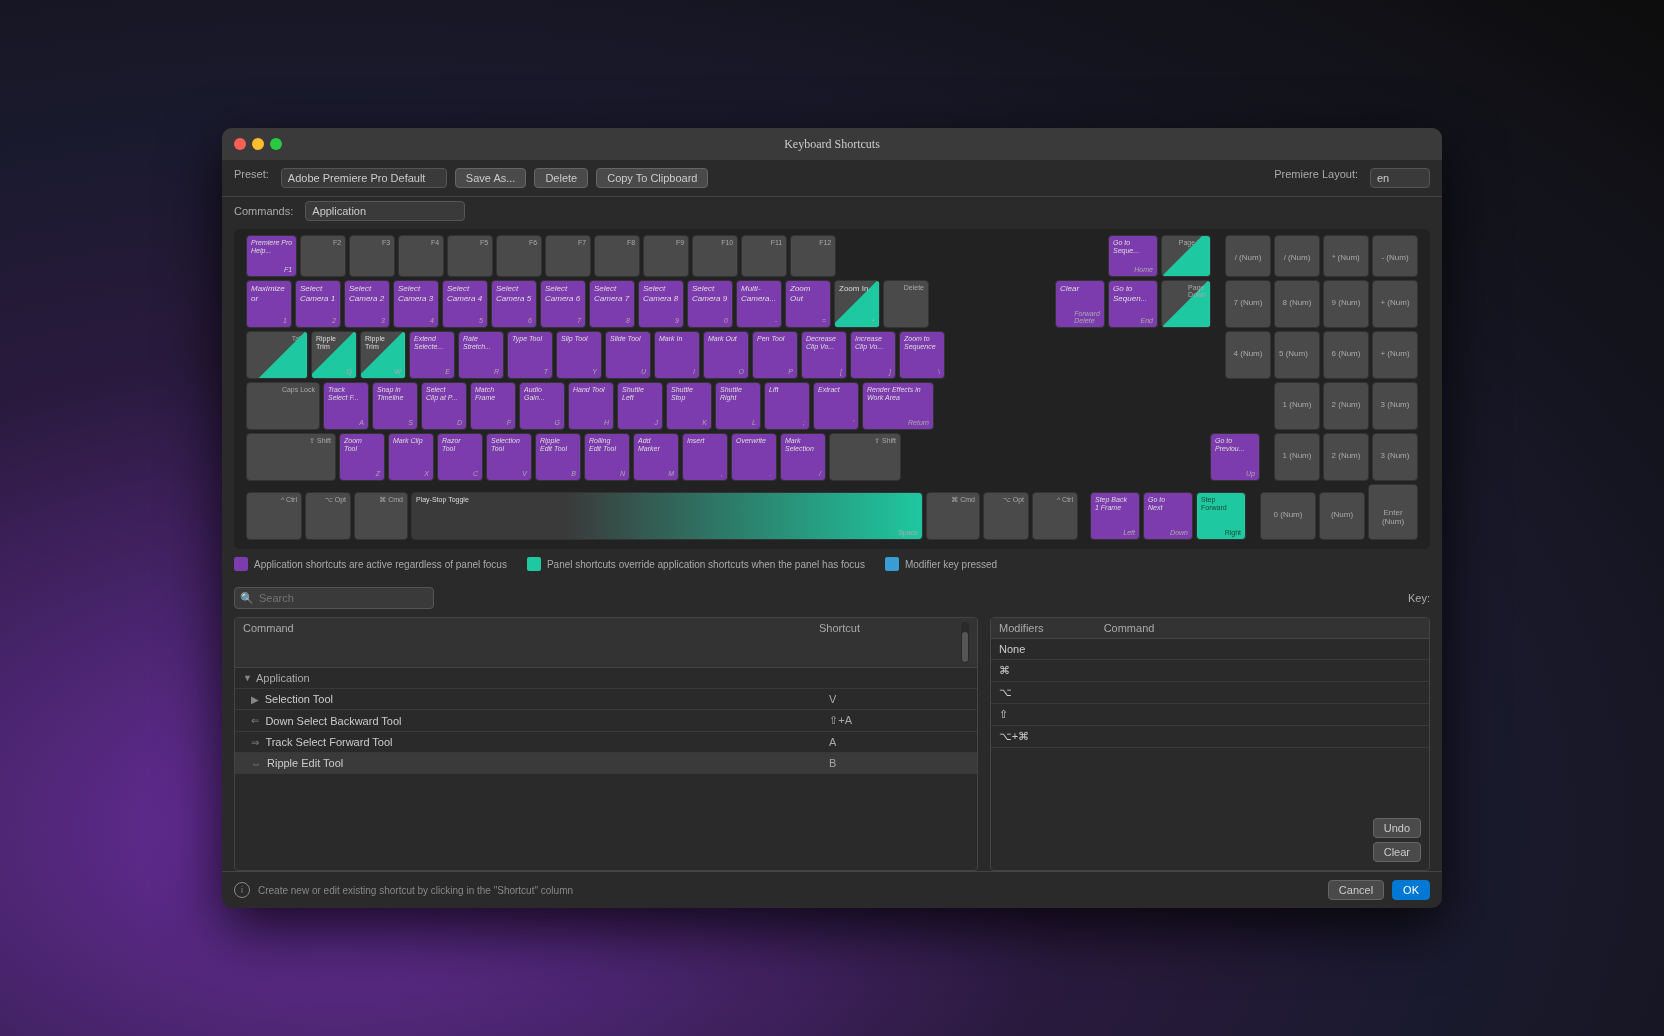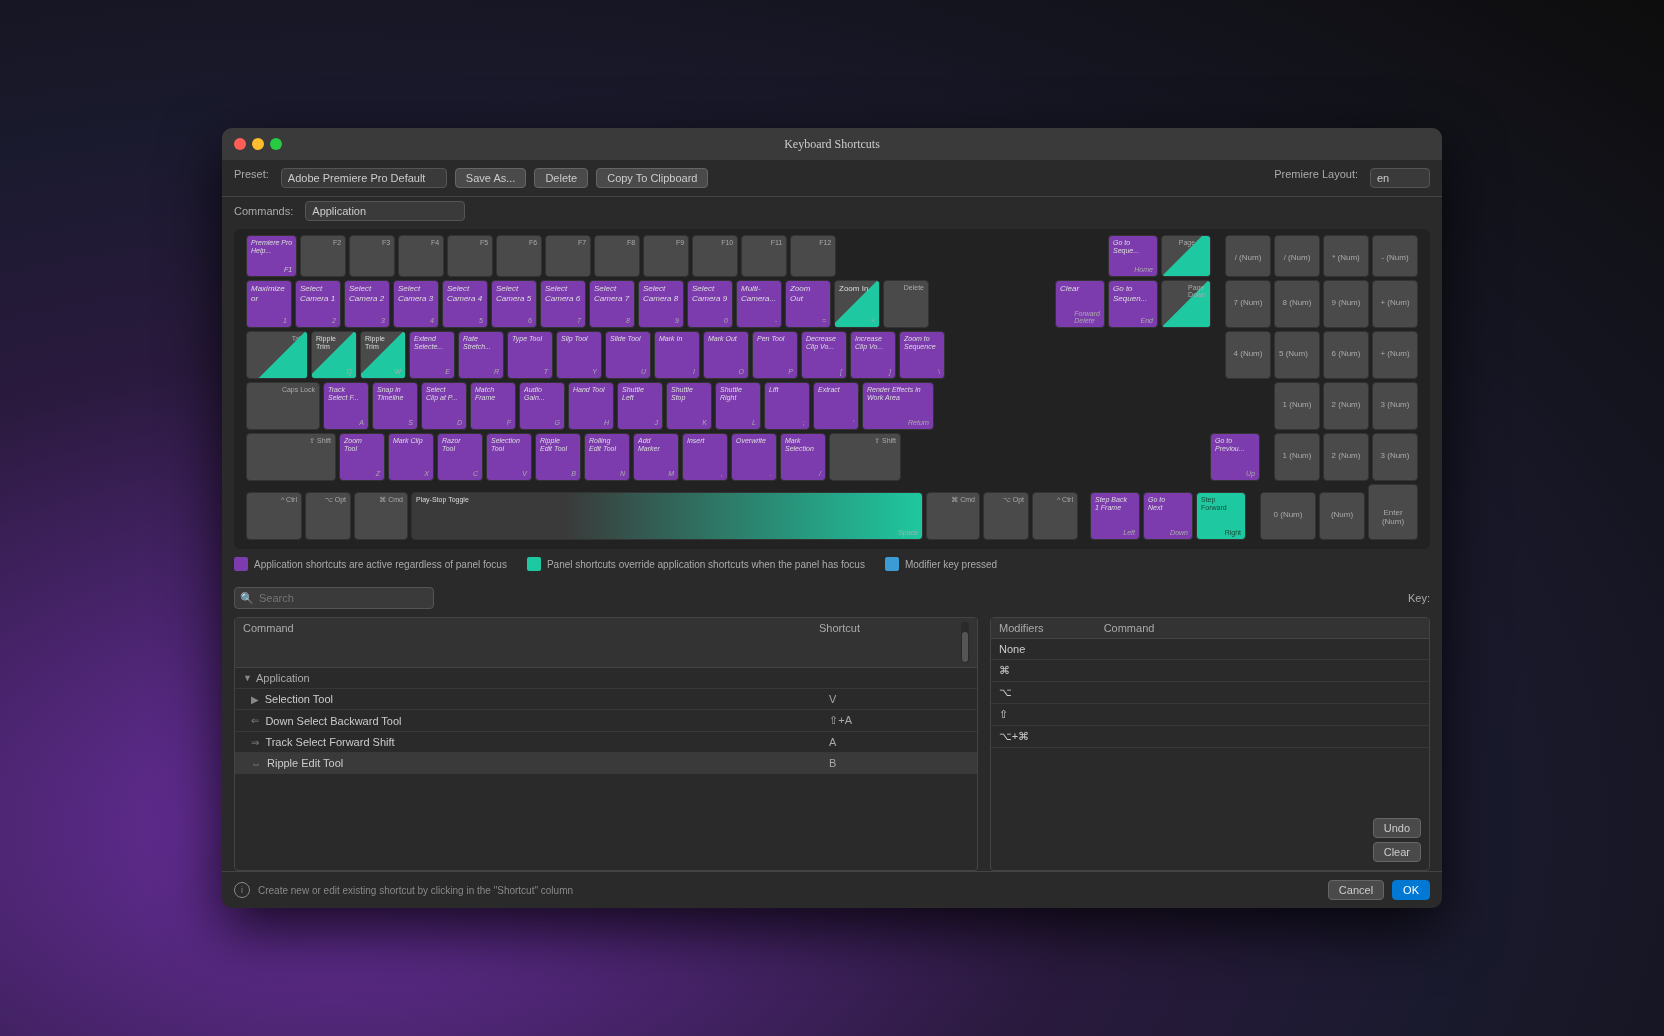--- a/index.html
+++ b/index.html
@@ -775,21 +775,21 @@
           <span class="col-command">Selection Tool</span>
           <span class="shortcut-val">V</span>
         </div>
         <div class="table-row-item row-indent">
           <span class="row-icon">⇐</span>
           <span class="col-command">Down Select Backward Tool</span>
           <span class="shortcut-val">⇧+A</span>
         </div>
         <div class="table-row-item row-indent">
           <span class="row-icon">⇒</span>
-          <span class="col-command">Track Select Forward Shift</span>
+          <span class="col-command">Track Select Forward Tool</span>
           <span class="shortcut-val">A</span>
         </div>
         <div class="table-row-item row-indent" style="background:#3a3a3a">
           <span class="row-icon">⇔</span>
           <span class="col-command">Ripple Edit Tool</span>
           <span class="shortcut-val">B</span>
         </div>
       </div>
 
       <div class="right-panel">

